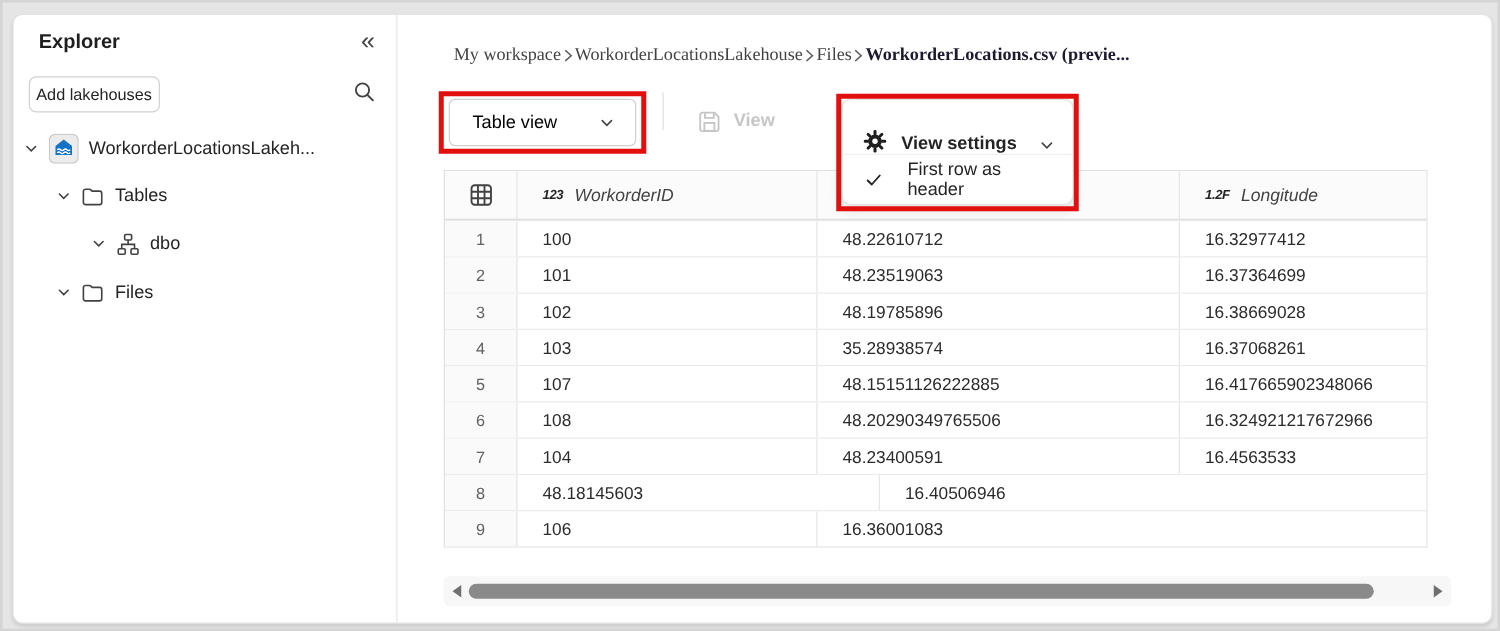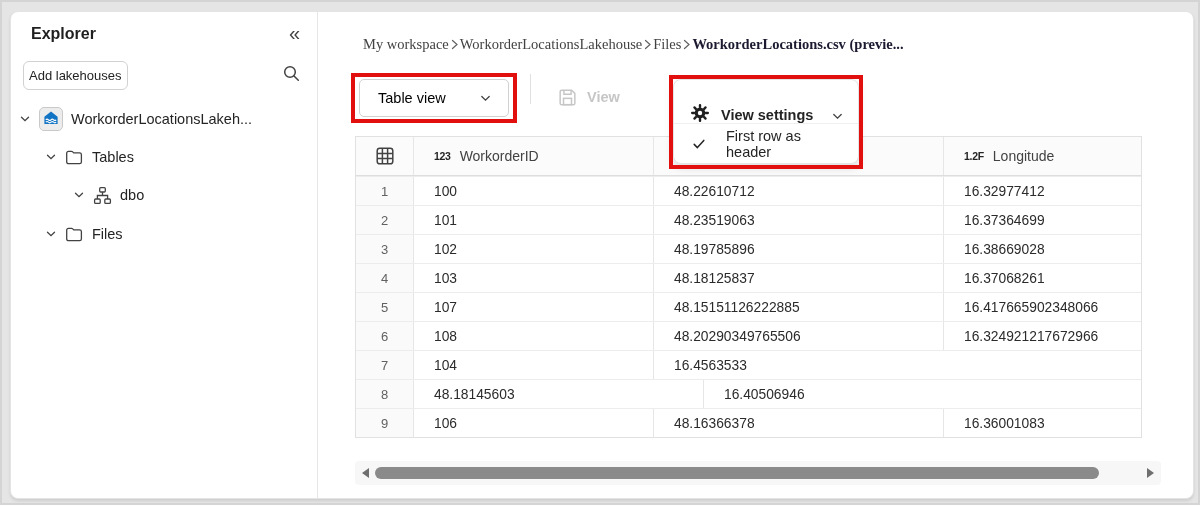--- a/index.html
+++ b/index.html
@@ -33,21 +33,21 @@
   .tableview-btn { position:absolute; left:40px; top:67px; width:150px; height:38px; background:#fff; border:1px solid #d1d1d1; border-radius:5px; display:flex; align-items:center; justify-content:space-between; padding:0 16px 0 18px; font-size:14.5px; cursor:pointer; }
   .tb-divider { position:absolute; left:211px; top:62px; width:1px; height:30px; background:#e0e0e0; }
   .save-btn { position:absolute; left:238px; top:65px; height:40px; display:flex; align-items:center; gap:9px; color:#c6c6c6; font-size:14.5px; font-weight:600; }
 
   .vs-panel { position:absolute; left:354px; top:67px; width:186px; background:#fff; border:1px solid #e4e4e4; border-radius:8px; box-shadow:0 4px 10px rgba(0,0,0,.12); z-index:11; }
   .vs-btn { height:44px; display:flex; align-items:flex-end; gap:11px; padding:0 14px 0 16px; font-size:14.5px; font-weight:600; border-bottom:1px solid #efefef; cursor:pointer; }
   .vs-menuitem { height:39px; display:flex; align-items:center; gap:20px; padding:0 14px 0 18px; font-size:14.5px; color:#242424; cursor:pointer; }
 
   
   .grid { position:absolute; left:36px; top:124px; width:787px; border:1px solid #e1e1e1; background:#fff; z-index:1; }
-  .g-head { display:flex; height:39px; background:#fbfbfb; border-bottom:1px solid #dedede; }
+  .g-head { display:flex; height:39px; background:#fbfbfb; border-bottom:1px solid #dedede;font-style:italic; }
   .g-row { display:flex; height:29px; border-top:1px solid #ececec; background:#fff; }
   .g-row:first-of-type { border-top:none; }
   .c0 { width:58px;  flex:0 0 auto; border-right:1px solid #e6e6e6; display:flex; align-items:center; justify-content:center; }
   .c1 { width:240px; flex:0 0 auto; border-right:1px solid #e6e6e6; display:flex; align-items:center; padding-left:20px; }
   .c2 { width:290px; flex:0 0 auto; border-right:1px solid #e6e6e6; display:flex; align-items:center; padding-left:20px; }
   .c3 { width:197px; flex:0 0 auto; display:flex; align-items:center; padding-left:20px; }
   .g-head .c1,.g-head .c2,.g-head .c3 { gap:9px; color:#424242; font-size:14px; }
   .rownum { background:#fafafa; color:#616161; font-size:13px; }
   .type-badge { font-size:10.5px; font-weight:700; color:#242424; letter-spacing:-0.3px; }
   .cellv { font-size:13.8px; color:#2b2b2b; }
@@ -261,49 +261,49 @@
         </div>
         <div class="g-row">
           <div class="c0 rownum">3</div>
           <div class="c1 cellv">102</div>
           <div class="c2 cellv">48.19785896</div>
           <div class="c3 cellv">16.38669028</div>
         </div>
         <div class="g-row">
           <div class="c0 rownum">4</div>
           <div class="c1 cellv">103</div>
-          <div class="c2 cellv">48.18125837</div>
+          <div class="c2 cellv">35.28938574</div>
           <div class="c3 cellv">16.37068261</div>
         </div>
         <div class="g-row">
           <div class="c0 rownum">5</div>
           <div class="c1 cellv">107</div>
           <div class="c2 cellv">48.15151126222885</div>
           <div class="c3 cellv">16.417665902348066</div>
         </div>
         <div class="g-row">
           <div class="c0 rownum">6</div>
           <div class="c1 cellv">108</div>
           <div class="c2 cellv">48.20290349765506</div>
           <div class="c3 cellv">16.324921217672966</div>
         </div>
         <div class="g-row">
           <div class="c0 rownum">7</div>
           <div class="c1 cellv">104</div>
+          <div class="c2 cellv">48.23400591</div>
           <div class="c3 cellv">16.4563533</div>
         </div>
         <div class="g-row">
           <div class="c0 rownum">8</div>
           <div class="c2 cellv">48.18145603</div>
           <div class="c3 cellv">16.40506946</div>
         </div>
         <div class="g-row">
           <div class="c0 rownum">9</div>
           <div class="c1 cellv">106</div>
-          <div class="c2 cellv">48.16366378</div>
           <div class="c3 cellv">16.36001083</div>
         </div>
       </div>
 
       <div class="hscroll">
         <div class="arrL"></div>
         <div class="hs-thumb"></div>
         <div class="arrR"></div>
       </div>
 

